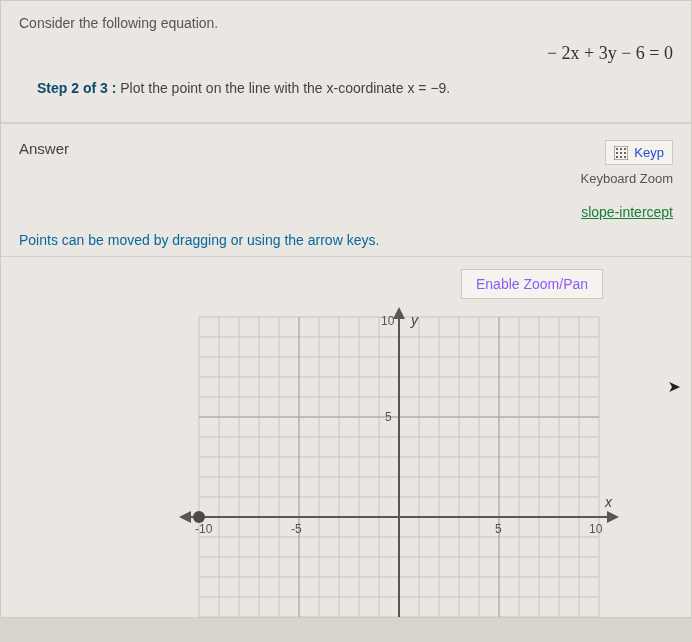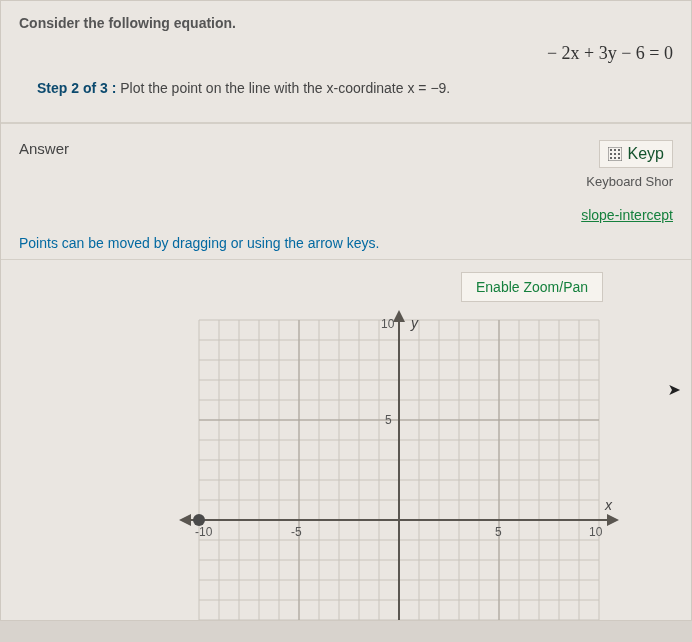--- a/index.html
+++ b/index.html
@@ -11,21 +11,21 @@
     overflow: hidden;
     color: #444;
     font-size: 14px;
   }
   .card {
     background: #eae6e1;
     margin: 0;
     border: 1px solid #cfc9c1;
   }
   .section { padding: 14px 18px; border-bottom: 1px solid #d4cfc7; }
-  .prompt { color: #555; font-weight: bold; }
+  .prompt { color: #555; }
   .equation {
     text-align: right;
     padding: 12px 0 4px 0;
     font-family: "Times New Roman", serif;
     font-size: 18px;
     color: #333;
   }
   .step-line { padding: 12px 18px; color: #444; }
   .step-line b { font-weight: 700; color: #0c4a6e; }
   .answer-row {
@@ -38,39 +38,39 @@
   }
   .answer-label { font-size: 15px; color: #444; }
   .right-col { text-align: right; }
   .key-btn {
     display: inline-flex;
     align-items: center;
     gap: 6px;
     background: #f6f3ee;
     border: 1px solid #cfc9c1;
     padding: 4px 8px;
-    font-size: 16px;
-    color: #14532d;
+    font-size: 13px;
+    color: #1d4ed8;
   }
   .kbd-sub { font-size: 13px; color: #555; margin-top: 6px; }
   .slope-link { color: #15803d; font-size: 14px; margin: 14px 18px 6px 0; text-align: right; text-decoration: underline; }
   .drag-hint { padding: 6px 18px 8px 18px; color: #0369a1; border-bottom: 1px solid #d4cfc7;}
   .plot-wrap {
      position: relative;
      padding: 10px 18px 0 18px;
   }
   .zoom-btn {
     position: absolute;
     top: 12px;
     left: 460px;
     background: #f6f3ee;
     border: 1px solid #cfc9c1;
     padding: 6px 14px;
     font-size: 14px;
-    color: #15803d;
+    color: #8b5cf6;
   }
   .graph {
     width: 440px;
     height: 310px;
     margin: 40px auto 0 160px;
     position: relative;
     display: block;
   }
   .cursor-arrow {
     position: absolute;
@@ -112,21 +112,21 @@
               <rect x="2" y="6" width="2" height="2" fill="#666"></rect>
               <rect x="6" y="6" width="2" height="2" fill="#666"></rect>
               <rect x="10" y="6" width="2" height="2" fill="#666"></rect>
               <rect x="2" y="10" width="2" height="2" fill="#666"></rect>
               <rect x="6" y="10" width="2" height="2" fill="#666"></rect>
               <rect x="10" y="10" width="2" height="2" fill="#666"></rect>
             </svg>
         </span>
         <span>Keyp</span>
       </div>
-      <div class="kbd-sub">Keyboard Shor</div>
+      <div class="kbd-sub">Keyboard Zoom</div>
     </div>
   </div>
 
   <div class="slope-link">slope-intercept</div>
 
   <div class="drag-hint">Points can be moved by dragging or using the arrow keys.</div>
 
   <div class="plot-wrap">
     <button class="zoom-btn">Enable Zoom/Pan</button>
     <span class="cursor-arrow">➤</span>

